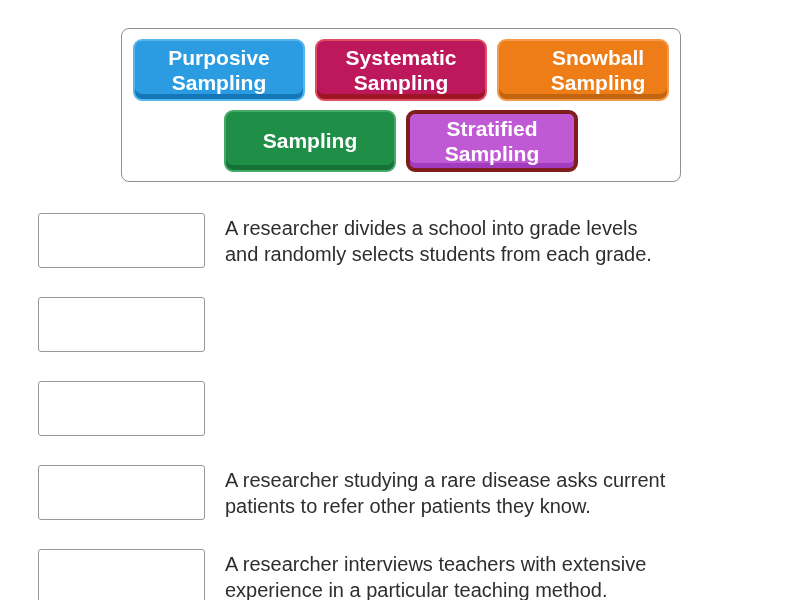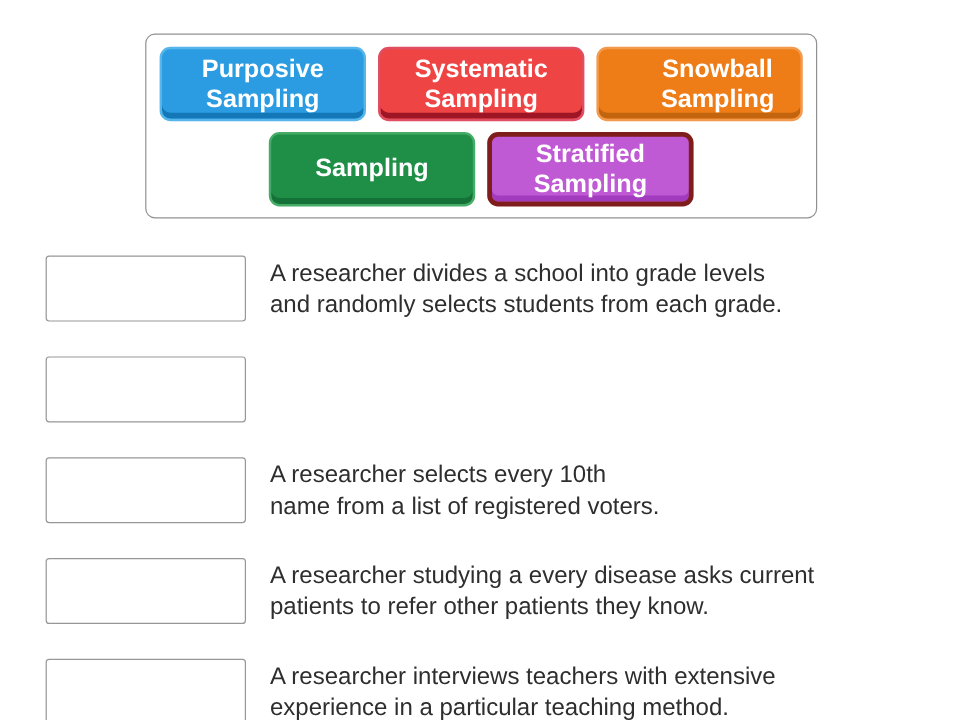--- a/index.html
+++ b/index.html
@@ -56,21 +56,21 @@
     line-height: 25px;
     cursor: grab;
     user-select: none;
   }
   .chip-blue {
     background: #2b9ce1;
     border: 2px solid #56b5ea;
     box-shadow: inset 0 -5px 0 #1478b8;
   }
   .chip-red {
-    background: #ef4444;
+    background: #be185d;
     border: 2px solid #e04f61;
     box-shadow: inset 0 -5px 0 #9e1526;
   }
   .chip-orange {
     background: #ee7c17;
     border: 2px solid #f49a4d;
     box-shadow: inset 0 -5px 0 #c3640e;
     padding-left: 30px;
   }
   .chip-green {
@@ -141,26 +141,24 @@
     <div class="match-row">
       <div class="answer-slot"></div>
       <div class="clue">A researcher divides a school into grade levels
 and randomly selects students from each grade.</div>
     </div>
     <div class="match-row">
       <div class="answer-slot"></div>
     </div>
     <div class="match-row">
       <div class="answer-slot"></div>
-      <div class="clue">A researcher selects every 10th
-name from a list of registered voters.</div>
     </div>
     <div class="match-row">
       <div class="answer-slot"></div>
-      <div class="clue">A researcher studying a every disease asks current
+      <div class="clue">A researcher studying a rare disease asks current
 patients to refer other patients they know.</div>
     </div>
     <div class="match-row">
       <div class="answer-slot"></div>
       <div class="clue">A researcher interviews teachers with extensive
 experience in a particular teaching method.</div>
     </div>
   </div>
 
 </div>

